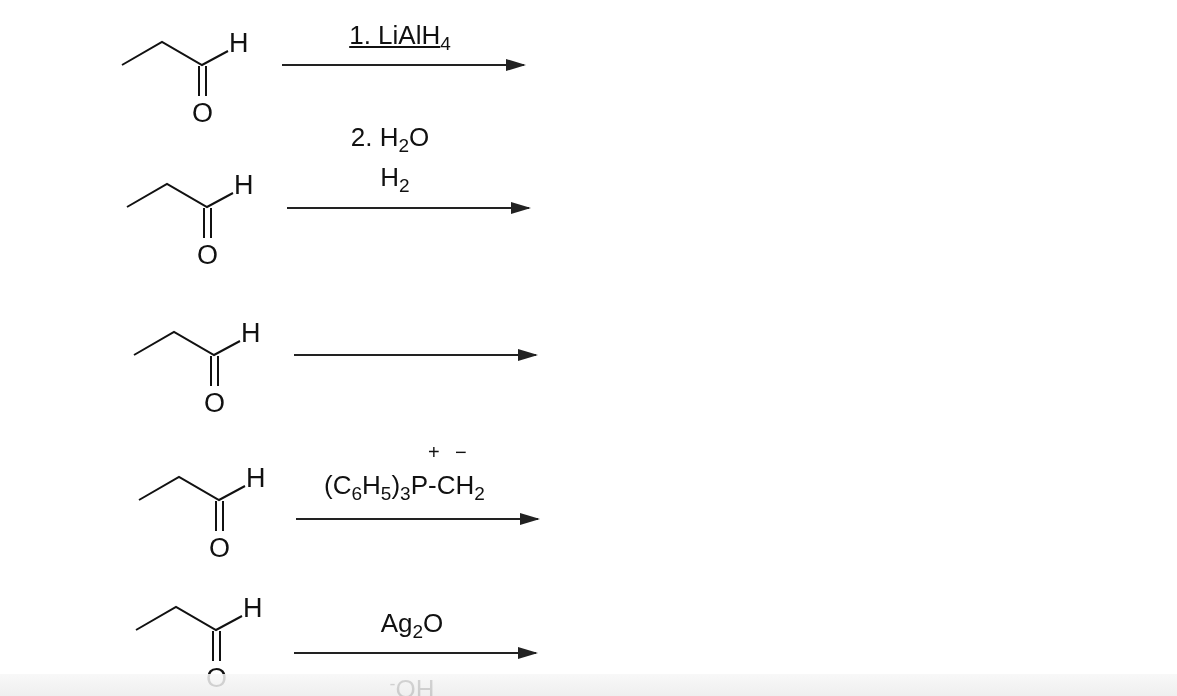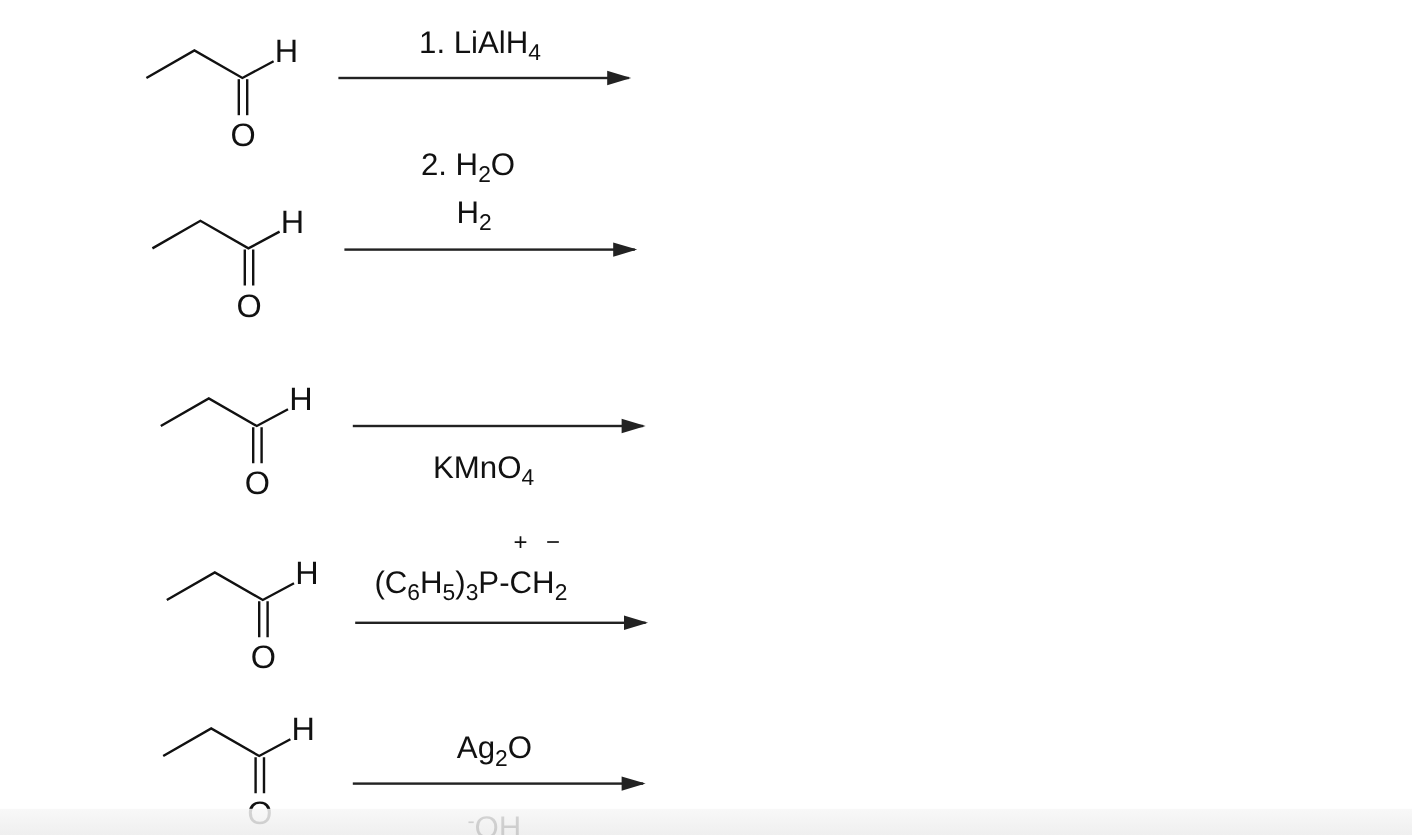--- a/index.html
+++ b/index.html
@@ -21,21 +21,21 @@
 <body>
 
 <div class="rxn" style="top:0;">
   <svg class="mol" style="left:0;top:0;" width="260" height="140">
     <polyline points="122,65 162,42 202,65 228,51" fill="none" stroke="#111" stroke-width="2"></polyline>
     <line x1="199" y1="66" x2="199" y2="96" stroke="#111" stroke-width="2"></line>
     <line x1="206" y1="66" x2="206" y2="96" stroke="#111" stroke-width="2"></line>
   </svg>
   <span class="atom" style="left:229px;top:30px;">H</span>
   <span class="atom" style="left:192px;top:100px;">O</span>
-  <div class="reagent" style="left:280px;width:240px;top:22px;"><span>1.  LiAlH</span><sub>4</sub></div>
+  <div class="reagent" style="left:280px;width:240px;top:22px;text-decoration:underline;"><span>1.  LiAlH</span><sub>4</sub></div>
   <div class="arrow" style="left:282px;width:242px;top:64px;"></div>
   <div class="reagent" style="left:280px;width:220px;top:84px;margin-top:40px;"><span>2.  H</span><sub>2</sub><span>O</span></div>
 </div>
 
 <div class="rxn" style="top:142px;">
   <svg class="mol" style="left:5px;top:0;" width="260" height="140">
     <polyline points="122,65 162,42 202,65 228,51" fill="none" stroke="#111" stroke-width="2"></polyline>
     <line x1="199" y1="66" x2="199" y2="96" stroke="#111" stroke-width="2"></line>
     <line x1="206" y1="66" x2="206" y2="96" stroke="#111" stroke-width="2"></line>
   </svg>
@@ -47,34 +47,33 @@
 
 <div class="rxn" style="top:290px;">
   <svg class="mol" style="left:12px;top:0;" width="260" height="140">
     <polyline points="122,65 162,42 202,65 228,51" fill="none" stroke="#111" stroke-width="2"></polyline>
     <line x1="199" y1="66" x2="199" y2="96" stroke="#111" stroke-width="2"></line>
     <line x1="206" y1="66" x2="206" y2="96" stroke="#111" stroke-width="2"></line>
   </svg>
   <span class="atom" style="left:241px;top:30px;">H</span>
   <span class="atom" style="left:204px;top:100px;">O</span>
   <div class="arrow" style="left:294px;width:242px;top:64px;"></div>
-  <div class="reagent" style="left:292px;width:222px;top:86px;"><span>KMnO</span><sub>4</sub></div>
 </div>
 
 <div class="rxn" style="top:432px;">
   <svg class="mol" style="left:17px;top:0;" width="260" height="140">
     <polyline points="122,68 162,45 202,68 228,54" fill="none" stroke="#111" stroke-width="2"></polyline>
     <line x1="199" y1="69" x2="199" y2="99" stroke="#111" stroke-width="2"></line>
     <line x1="206" y1="69" x2="206" y2="99" stroke="#111" stroke-width="2"></line>
   </svg>
   <span class="atom" style="left:246px;top:33px;">H</span>
   <span class="atom" style="left:209px;top:103px;">O</span>
   <span class="charge" style="left:428px;top:10px;">+</span>
   <span class="charge" style="left:455px;top:10px;">−</span>
-  <div class="reagent" style="left:312px;width:220px;top:40px;text-align:left;"><span>(C</span><sub>6</sub><span>H</span><sub>5</sub><span>)</span><sub>3</sub><span>P-CH</span><sub>2</sub></div>
+  <div class="reagent" style="left:324px;width:220px;top:40px;text-align:left;"><span>(C</span><sub>6</sub><span>H</span><sub>5</sub><span>)</span><sub>3</sub><span>P-CH</span><sub>2</sub></div>
   <div class="arrow" style="left:296px;width:242px;top:86px;"></div>
 </div>
 
 <div class="rxn" style="top:582px;">
   <svg class="mol" style="left:14px;top:0;" width="260" height="140">
     <polyline points="122,48 162,25 202,48 228,34" fill="none" stroke="#111" stroke-width="2"></polyline>
     <line x1="199" y1="49" x2="199" y2="79" stroke="#111" stroke-width="2"></line>
     <line x1="206" y1="49" x2="206" y2="79" stroke="#111" stroke-width="2"></line>
   </svg>
   <span class="atom" style="left:243px;top:13px;">H</span>

